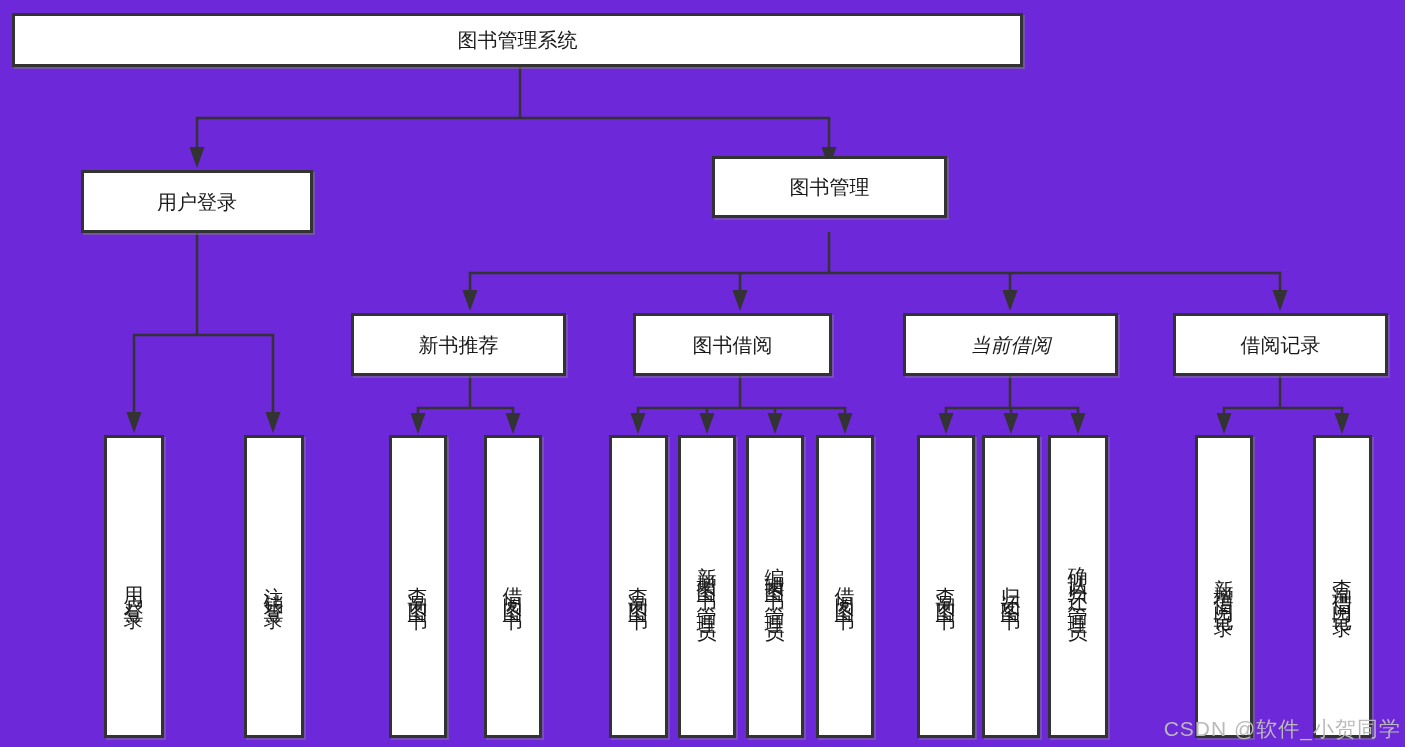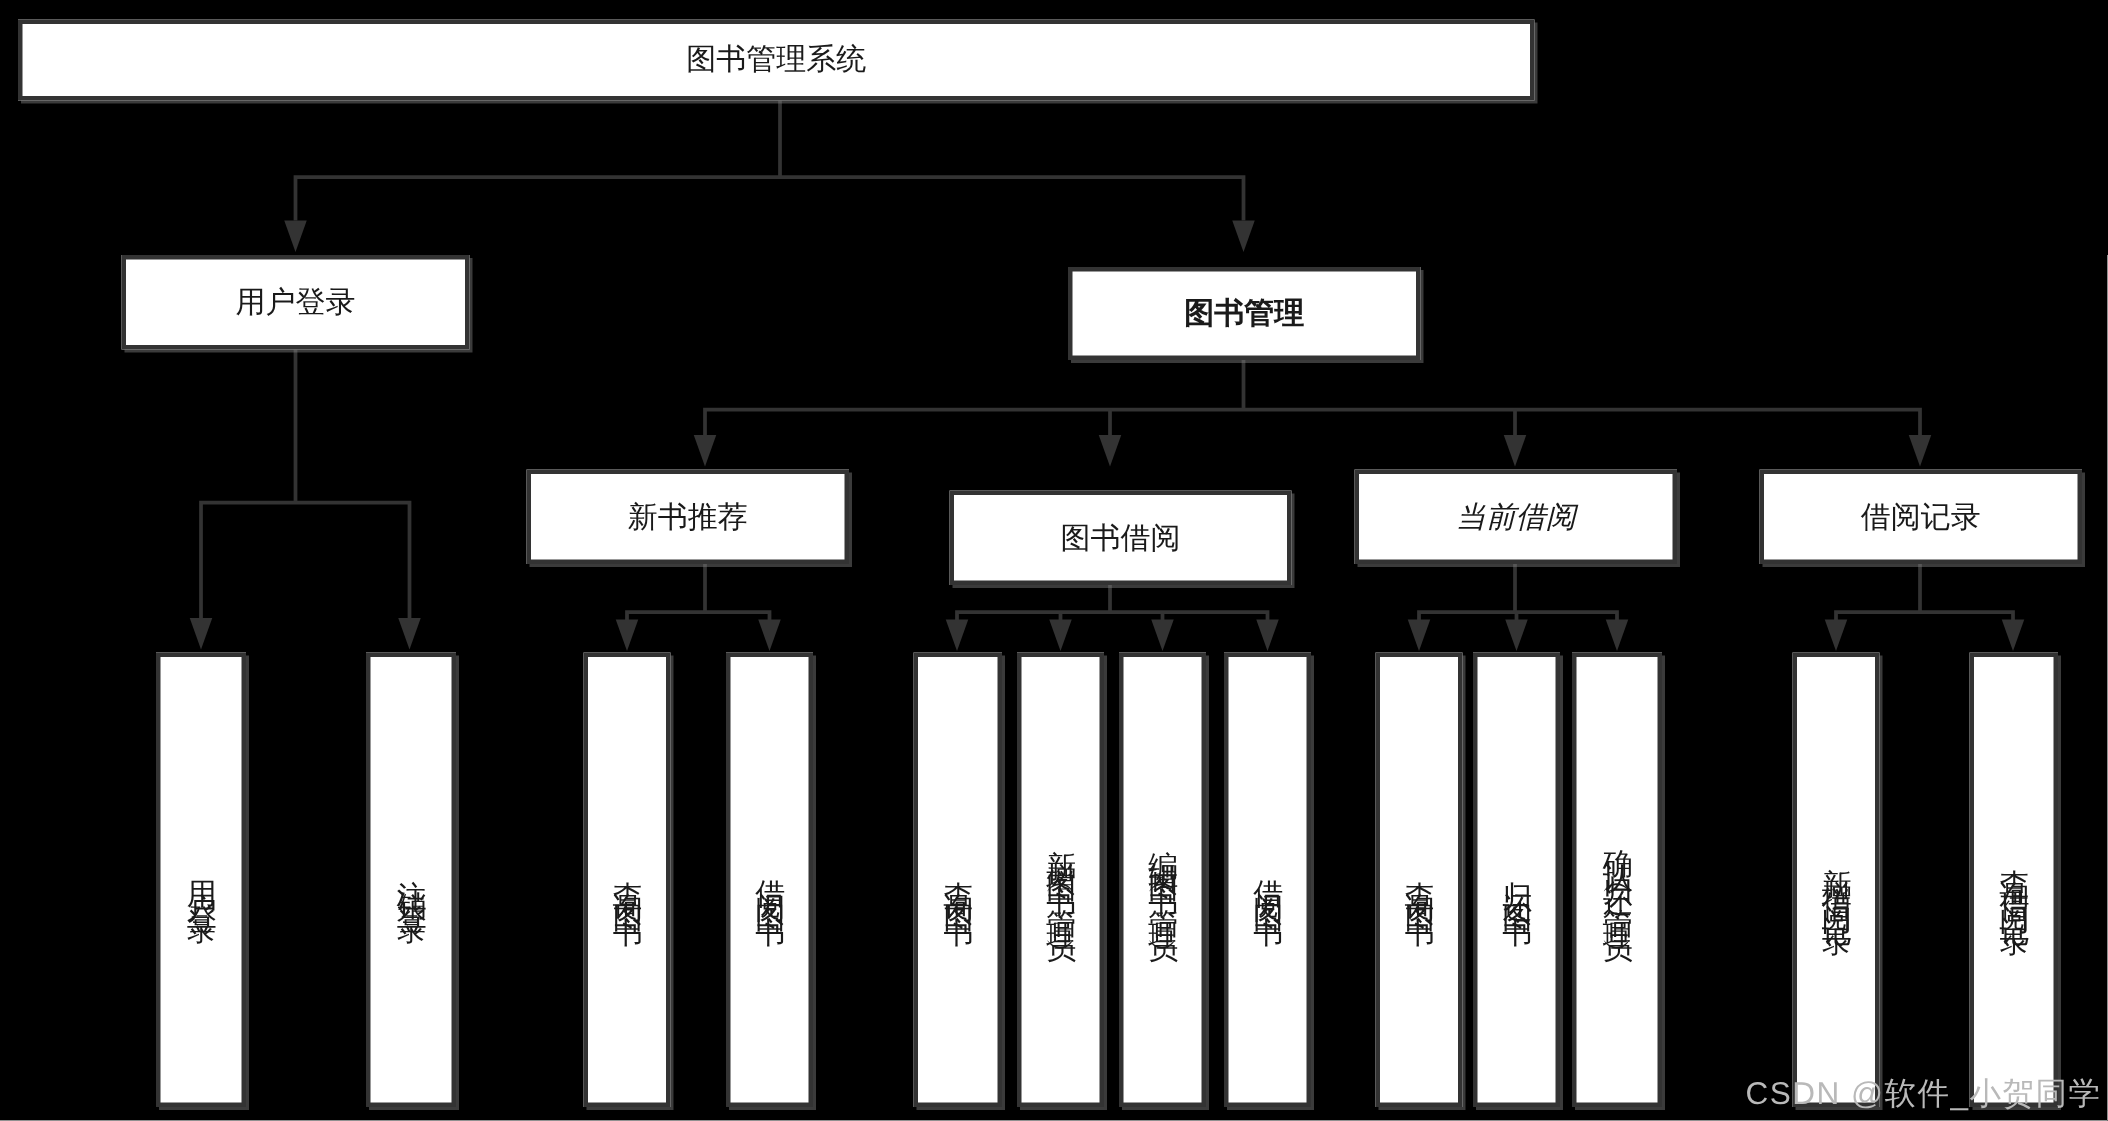--- a/index.html
+++ b/index.html
@@ -5,21 +5,21 @@
   html, body {
     margin: 0;
     padding: 0;
     background: #ffffff;
     font-family: "Liberation Sans", "DejaVu Sans", sans-serif;
   }
   #canvas {
     position: relative;
     width: 1405px;
     height: 747px;
-    background: #000000;
+    background: #6d28d9;
     overflow: hidden;
   }
   #wires {
     position: absolute;
     left: 0; top: 0;
     width: 1405px;
     height: 747px;
     z-index: 1;
   }
   .box {
@@ -125,28 +125,28 @@
     </g>
   </svg>
 
   <div class="box" style="left:12px; top:13px; width:1011px; height:54px;">
     <span>图书管理系统</span>
   </div>
 
   <div class="box" style="left:81px; top:170px; width:232px; height:63px;">
     <span>用户登录</span>
   </div>
-  <div class="box" style="left:712px; top:178px; width:235px; height:62px;font-weight:bold;">
+  <div class="box" style="left:712px; top:156px; width:235px; height:62px;">
     <span>图书管理</span>
   </div>
 
   <div class="box" style="left:351px; top:313px; width:215px; height:63px;">
     <span>新书推荐</span>
   </div>
-  <div class="box" style="left:633px; top:313px; width:228px; height:63px;margin-top:14px;">
+  <div class="box" style="left:633px; top:313px; width:199px; height:63px;">
     <span>图书借阅</span>
   </div>
   <div class="box" style="left:903px; top:313px; width:215px; height:63px;font-style:italic;">
     <span>当前借阅</span>
   </div>
   <div class="box" style="left:1173px; top:313px; width:215px; height:63px;">
     <span>借阅记录</span>
   </div>
 
   <div class="box leaf" style="left:104px; width:60px;">

